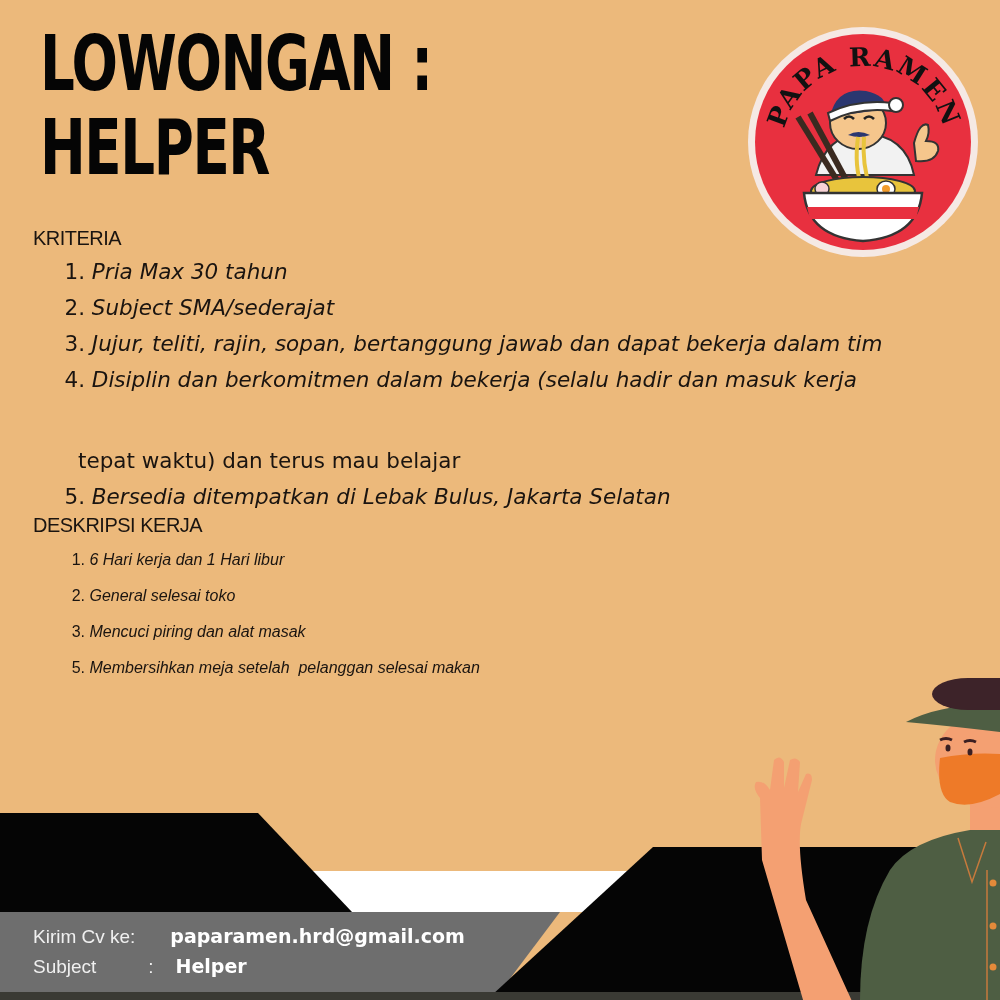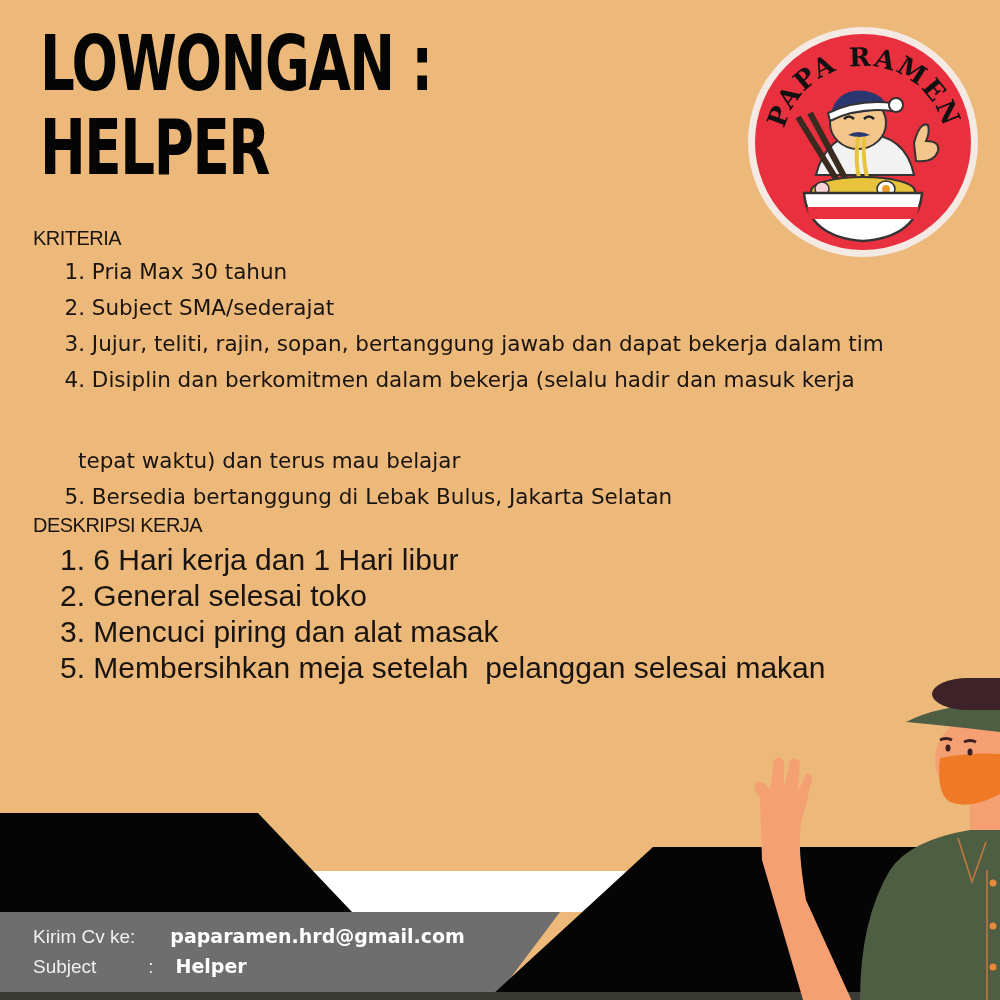--- a/index.html
+++ b/index.html
@@ -7,25 +7,25 @@
     .canvas { position: absolute; inset: 0; }
 
     .title { position: absolute; left: 40px; font-family: "DejaVu Sans", sans-serif; font-weight: bold; font-size: 76px; letter-spacing: -2px; line-height: 1; color: #050505; transform: scaleX(0.72); transform-origin: left top; white-space: nowrap; }
     .title.l1 { top: 26px; }
     .title.l2 { top: 110px; }
 
     .section-heading { position: absolute; left: 33px; font-size: 21px; color: #1a1410; letter-spacing: -0.5px; transform: scaleX(0.95); transform-origin: left top; }
     .list { position: absolute; left: 52px; margin: 0; padding: 0; list-style: none; font-family: "DejaVu Sans", sans-serif; font-size: 21.5px; color: #1a1410; }
     .list li { position: relative; line-height: 36px; white-space: nowrap; }
     .list .num { display: inline-block; width: 33px; text-align: right; padding-right: 0; margin-right: 0; }
-    .list .txt { display: inline-block; }
+    .list .txt { display: inline-block; font-style: italic; }
     .list .cont { display: block; padding-left: 26px; margin-top: 45px; }
     .kriteria-list { top: 254px; }
     .deskripsi-list { top: 542px; }
-    .deskripsi-list li { font-family: "Liberation Sans", sans-serif; font-size: 30px; }
+    .deskripsi-list li { font-family: "Liberation Sans", sans-serif; font-size: 16px; }
 
     
     .logo { position: absolute; left: 746px; top: 25px; width: 234px; height: 234px; }
 
     
     .shape { position: absolute; inset: 0; }
     .footer-text { position: absolute; left: 33px; font-size: 19px; color: #ffffff; }
     .footer-text .lbl { display: inline-block; font-weight: normal; color: #f0f0f0; }
     .footer-text .val { font-weight: bold; font-family: "DejaVu Sans", sans-serif; font-size: 19px; }
     .row-email { top: 925px; }
@@ -85,21 +85,21 @@
     <path d="M58 168 L176 168 Q172 212 117 216 Q62 212 58 168 Z" fill="#ffffff" stroke="#333" stroke-width="2.5"></path>
     <path d="M61 182 L173 182 L170 194 L64 194 Z" fill="#E8303F"></path>
   </svg>
 
   <div class="section-heading" style="top:226px;">KRITERIA</div>
   <ol class="list kriteria-list">
     <li><span class="num">1.</span> <span class="txt">Pria Max 30 tahun</span></li>
     <li><span class="num">2.</span> <span class="txt">Subject SMA/sederajat</span></li>
     <li><span class="num">3.</span> <span class="txt">Jujur, teliti, rajin, sopan, bertanggung jawab dan dapat bekerja dalam tim</span></li>
     <li><span class="num">4.</span> <span class="txt">Disiplin dan berkomitmen dalam bekerja (selalu hadir dan masuk kerja</span><span class="cont">tepat waktu) dan terus mau belajar</span></li>
-    <li><span class="num">5.</span> <span class="txt">Bersedia bertanggung di Lebak Bulus, Jakarta Selatan</span></li>
+    <li><span class="num">5.</span> <span class="txt">Bersedia ditempatkan di Lebak Bulus, Jakarta Selatan</span></li>
   </ol>
 
   <div class="section-heading" style="top:513px;">DESKRIPSI KERJA</div>
   <ol class="list deskripsi-list">
     <li><span class="num">1.</span> <span class="txt">6 Hari kerja dan 1 Hari libur</span></li>
     <li><span class="num">2.</span> <span class="txt">General selesai toko</span></li>
     <li><span class="num">3.</span> <span class="txt">Mencuci piring dan alat masak</span></li>
     <li><span class="num">5.</span> <span class="txt" style="white-space:pre">Membersihkan meja setelah  pelanggan selesai makan</span></li>
   </ol>
 

